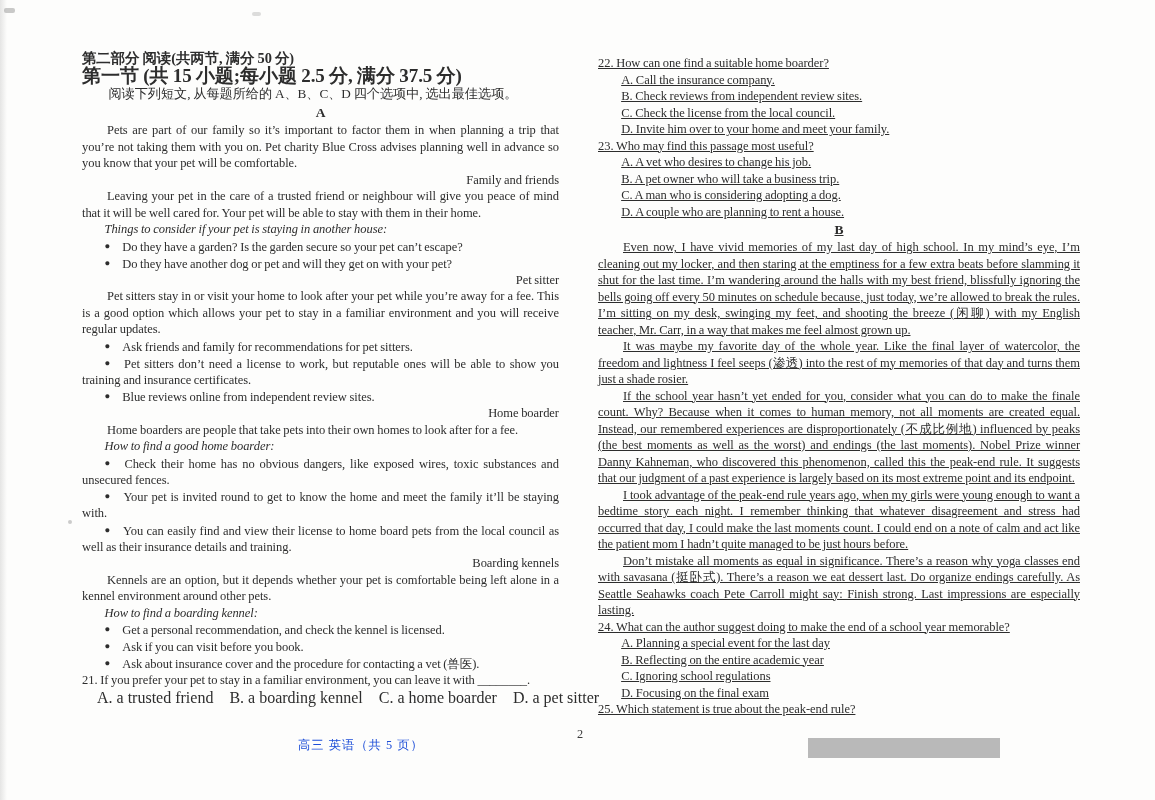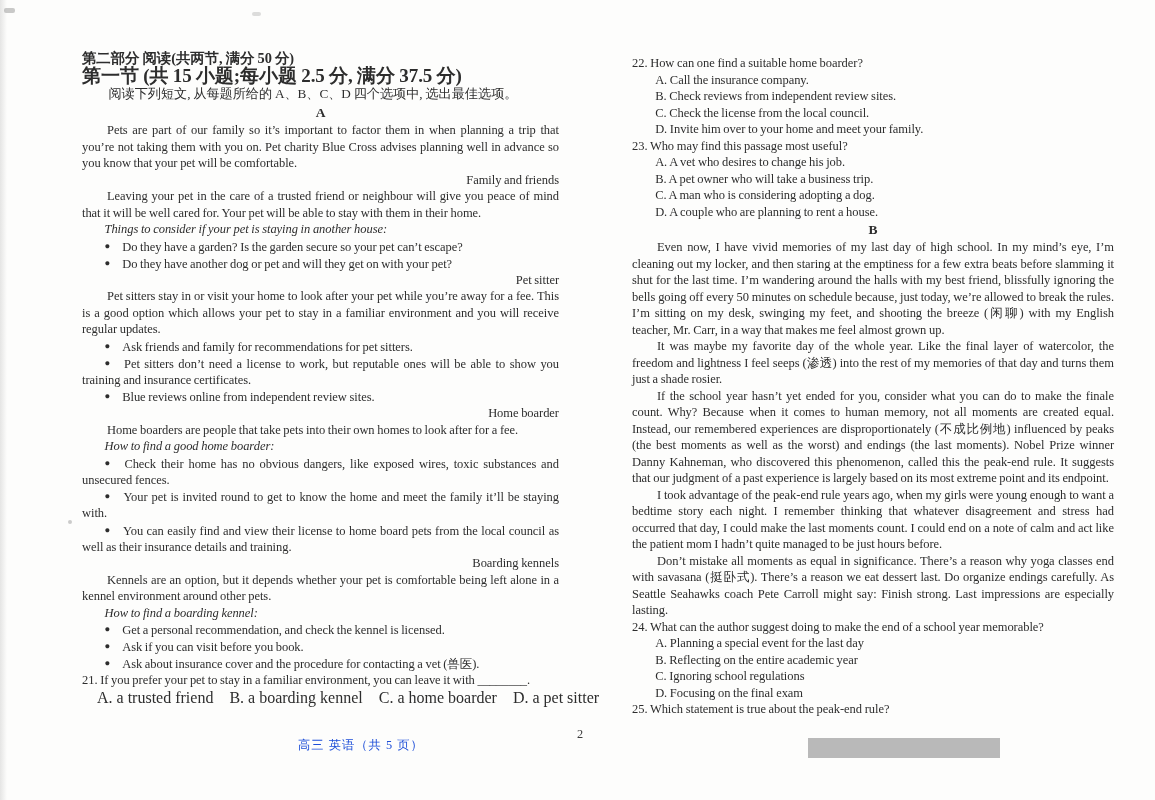--- a/index.html
+++ b/index.html
@@ -16,21 +16,21 @@
   
   .scan-edge {
     position: absolute; left: 0; top: 0; width: 7px; height: 800px;
     background: linear-gradient(to right, rgba(120,120,120,0.18), rgba(120,120,120,0.0));
   }
   .speck-a { position: absolute; left: 4px; top: 8px; width: 11px; height: 5px; background: #8a8a8a; opacity: .45; border-radius: 2px; }
   .speck-b { position: absolute; left: 252px; top: 12px; width: 9px; height: 4px; background: #aaaaaa; opacity: .4; border-radius: 2px; }
   .speck-c { position: absolute; left: 68px; top: 520px; width: 4px; height: 4px; background: #999; opacity: .5; border-radius: 50%; }
 
   .col-left  { position: absolute; left: 82px;  top: 49px; width: 477px; }
-  .col-right { position: absolute; left: 632px; top: 55px; width: 482px; }
+  .col-right { position: absolute; left: 598px; top: 55px; width: 482px; text-decoration: underline; }
 
   p { margin: 0; font-size: 12.5px; line-height: 16.5px; text-align: justify; letter-spacing: -0.05px; word-spacing: -0.4px; }
   .part-title    { font-weight: bold; font-size: 14.4px; line-height: 18px; text-align: left; }
   .section-title { font-weight: bold; font-size: 19px; line-height: 18px; text-align: left; }
   .instructions  { font-size: 13.2px; line-height: 18px; text-indent: 2em; text-align: left; }
   .passage-label { text-align: center; font-weight: bold; font-size: 13.5px; line-height: 19px; }
   .indent  { text-indent: 2em; }
   .head    { font-weight: normal; text-indent: 1.8em; text-align: right; }
   .subhead { font-style: italic; text-indent: 1.8em; text-align: left; }
   .bullet  { text-indent: 1.8em; }

